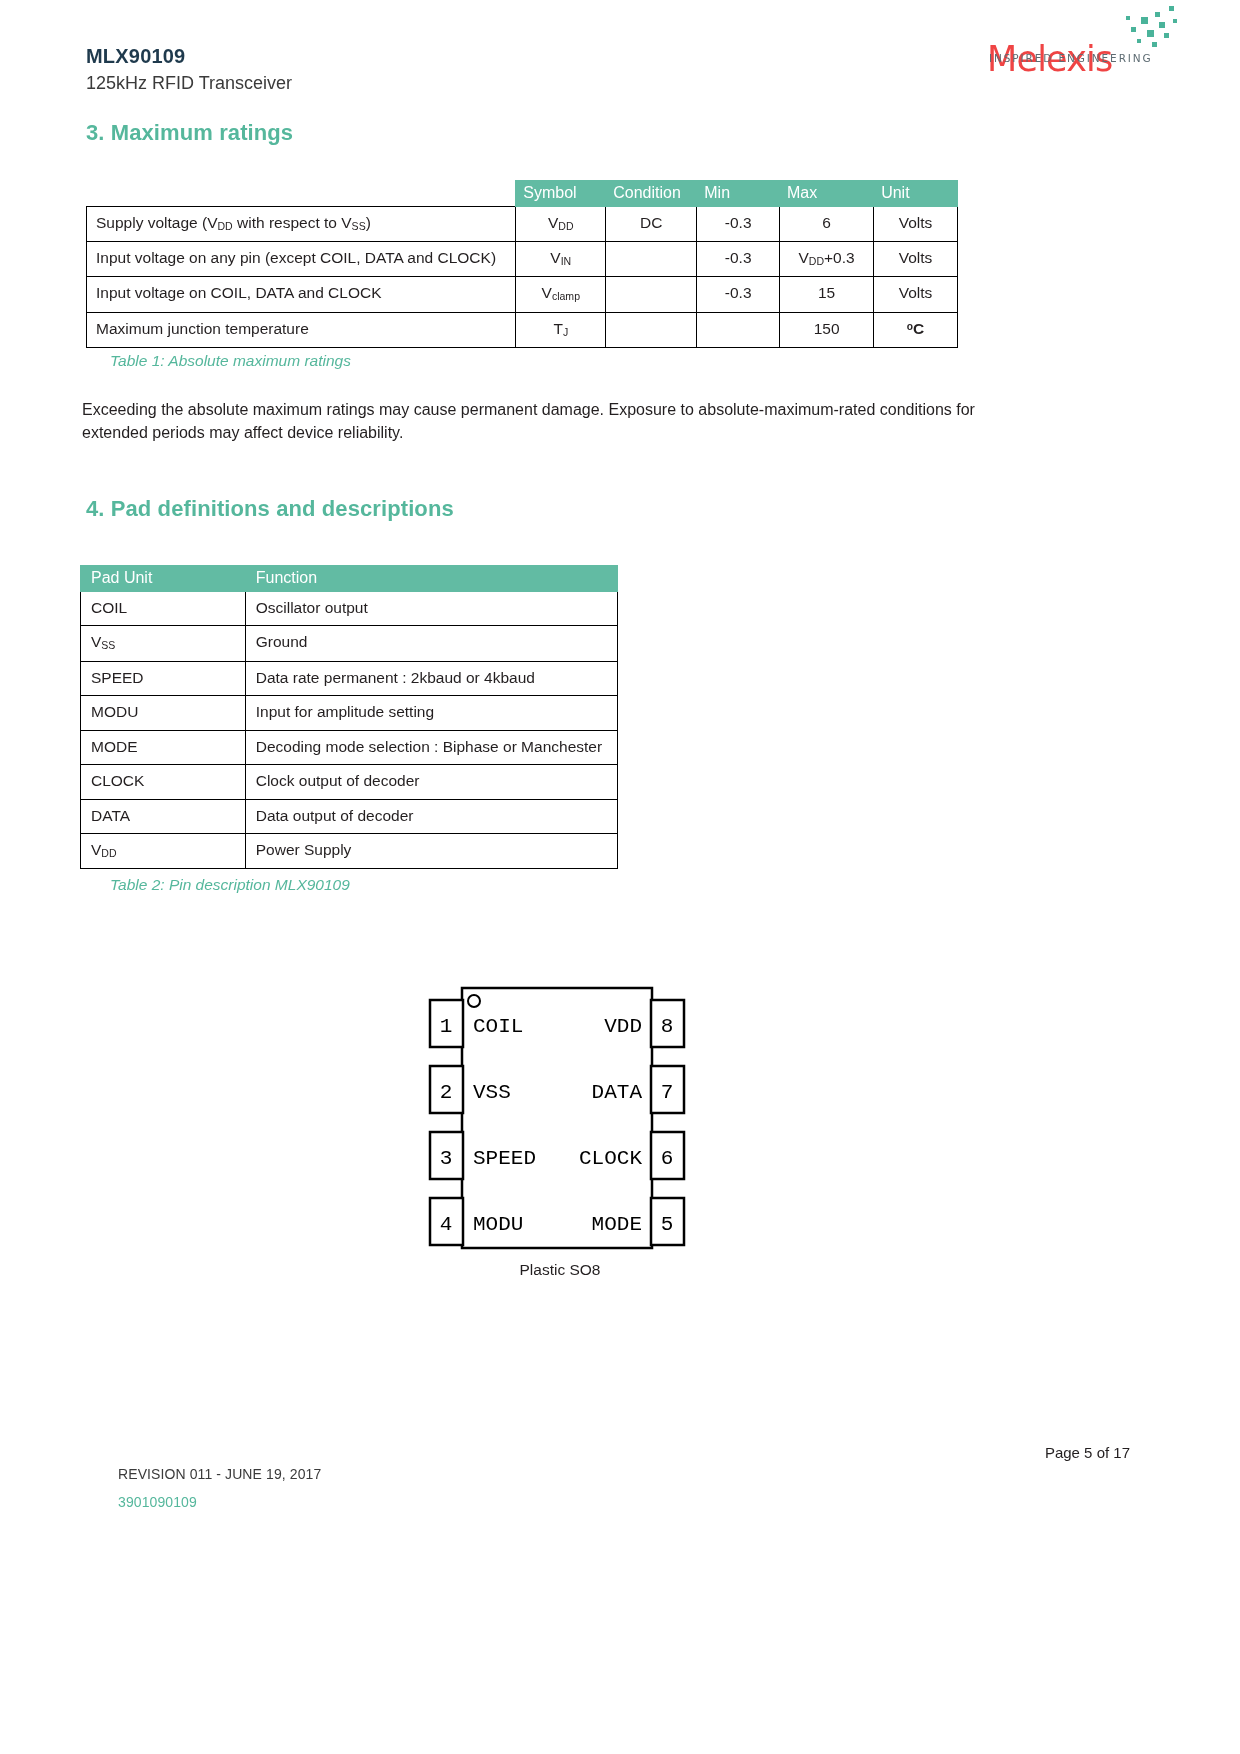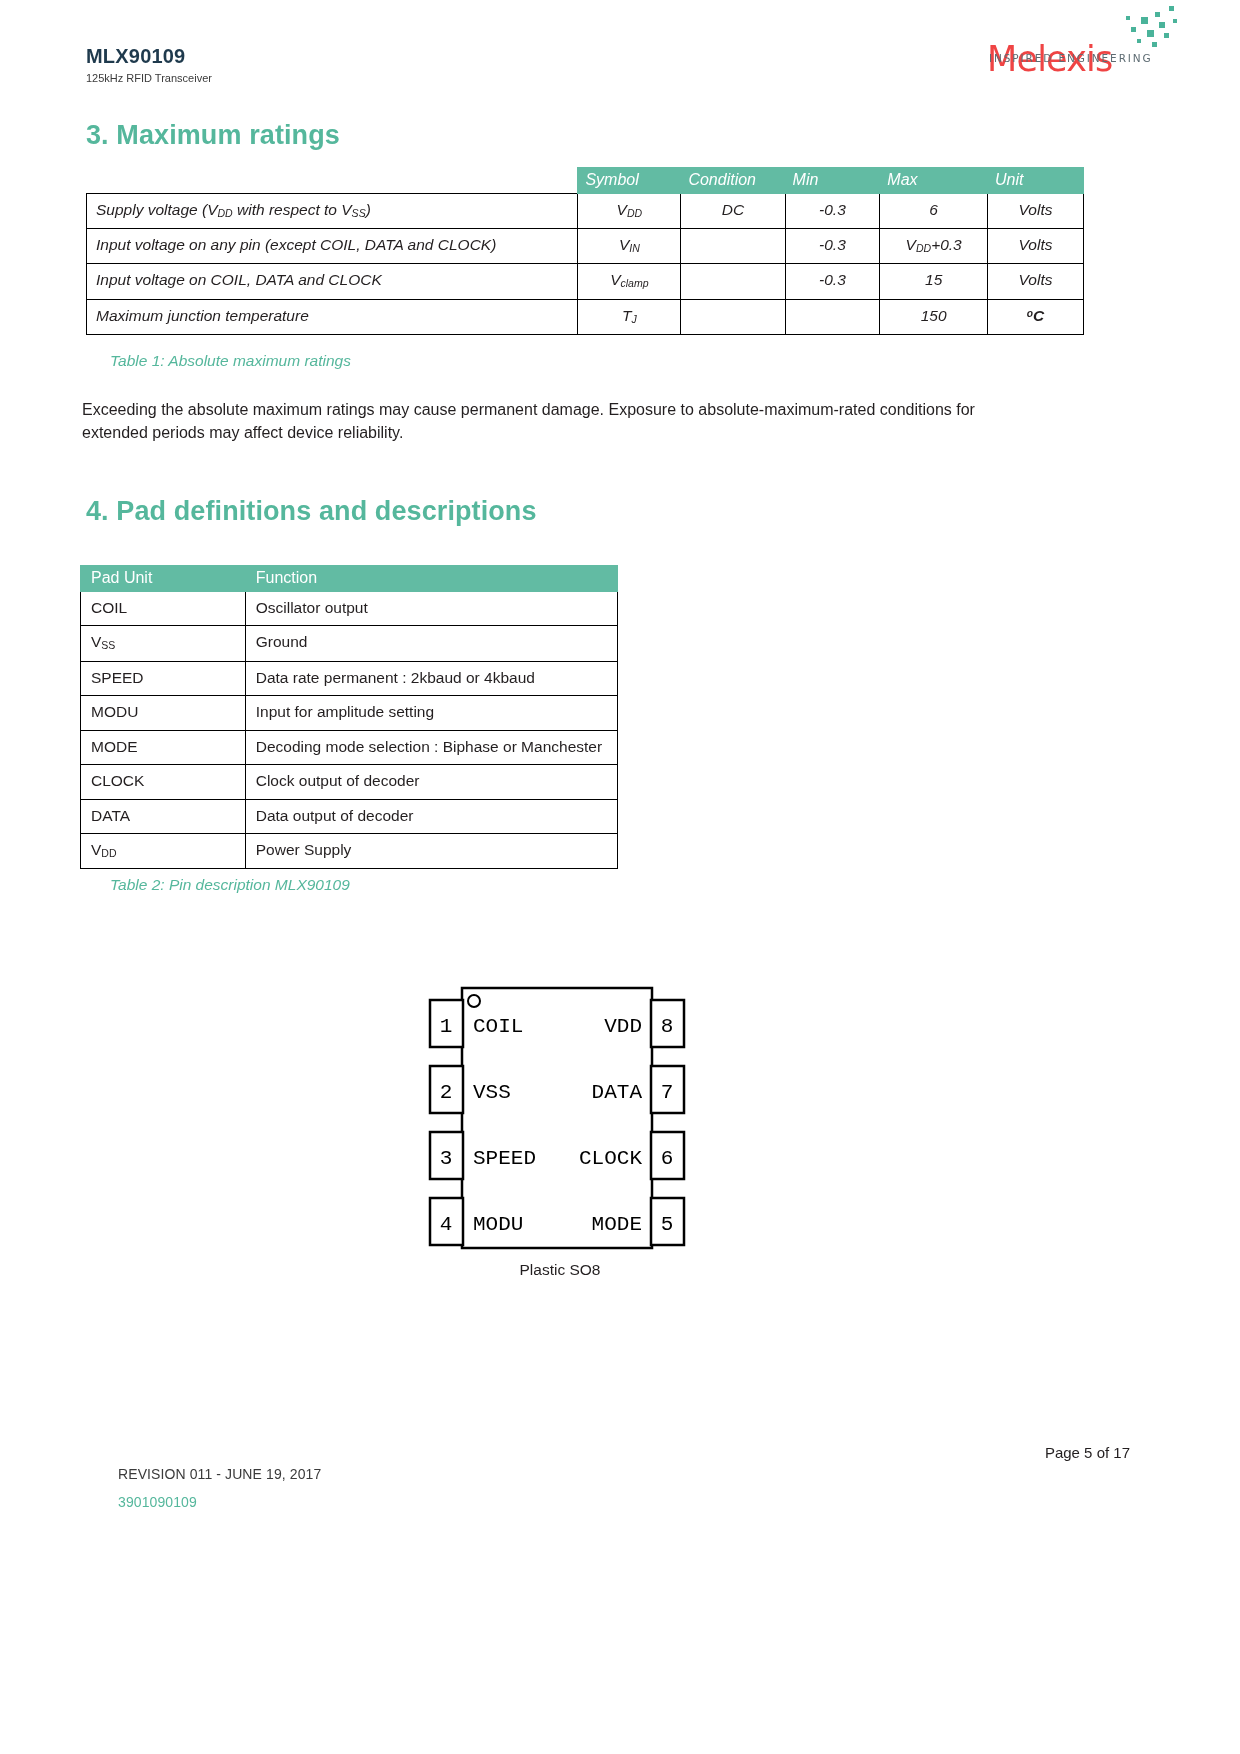--- a/index.html
+++ b/index.html
@@ -31,21 +31,21 @@
     height: 70px;
   }
   .doc-title {
     font-size: 20px;
     font-weight: bold;
     color: #1f3a4d;
     letter-spacing: .2px;
     line-height: 1.25;
   }
   .doc-subtitle {
-    font-size: 11px;
+    font-size: 18px;
     color: #3b3b3b;
     line-height: 1.35;
     margin-top: 2px;
   }
 
   
   .logo {
     position: absolute;
     right: 62px;
     top: 0px;
@@ -74,21 +74,21 @@
   }
   .sq {
     position: absolute;
     background: #4ab39a;
   }
 
   
   .sect-h {
     position: absolute;
     left: 86px;
-    font-size: 27px;
+    font-size: 22px;
     font-weight: bold;
     color: #55b79c;
     letter-spacing: .1px;
   }
   #sect3 { top: 120px; }
   #sect4 { top: 496px; }
 
   
   table {
     border-collapse: collapse;
@@ -103,21 +103,21 @@
     background: #62bba3;
     color: #ffffff;
     font-weight: normal;
     text-align: left;
     padding: 3px 7px 4px 7px;
     font-size: 16px;
     border-color: #62bba3;
   }
 
   
-  #t1 { left: 86px; top: 167px; width: 998px; font-style: italic; }
+  #t1 { left: 86px; top: 180px; width: 872px; }
   #t1 td {
     padding: 6px 9px 7px 9px;
     vertical-align: top;
     line-height: 1.32;
   }
   #t1 td.desc { text-align: justify; }
   #t1 td.c { text-align: center; }
   #t1 .corner { border: none; background: transparent; }
 
   

